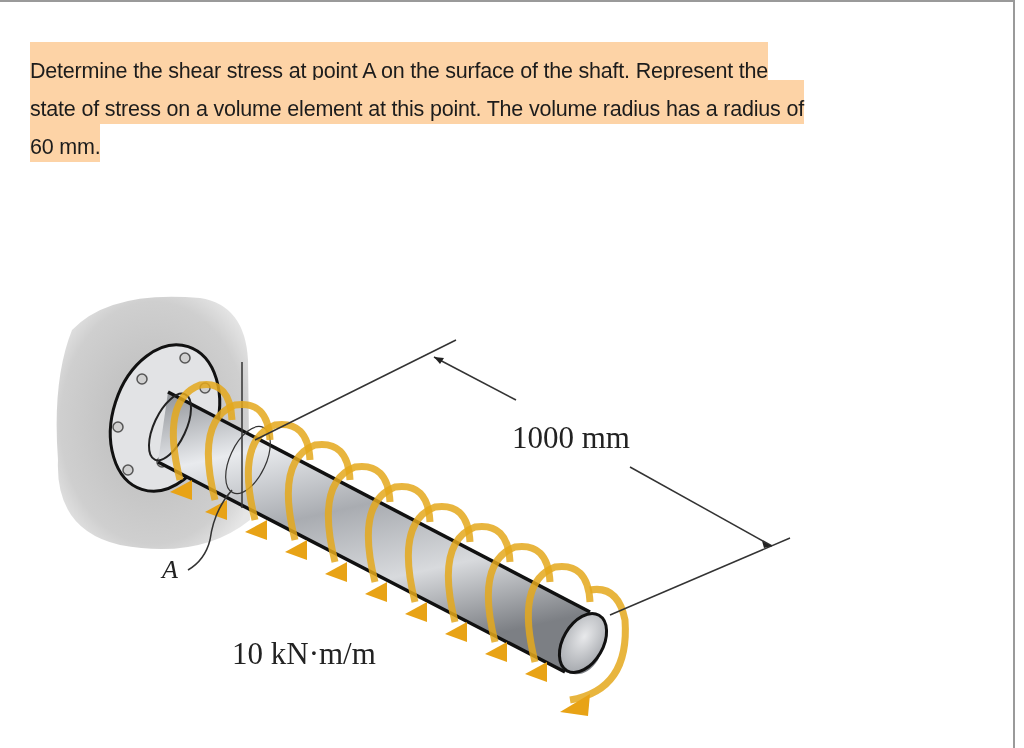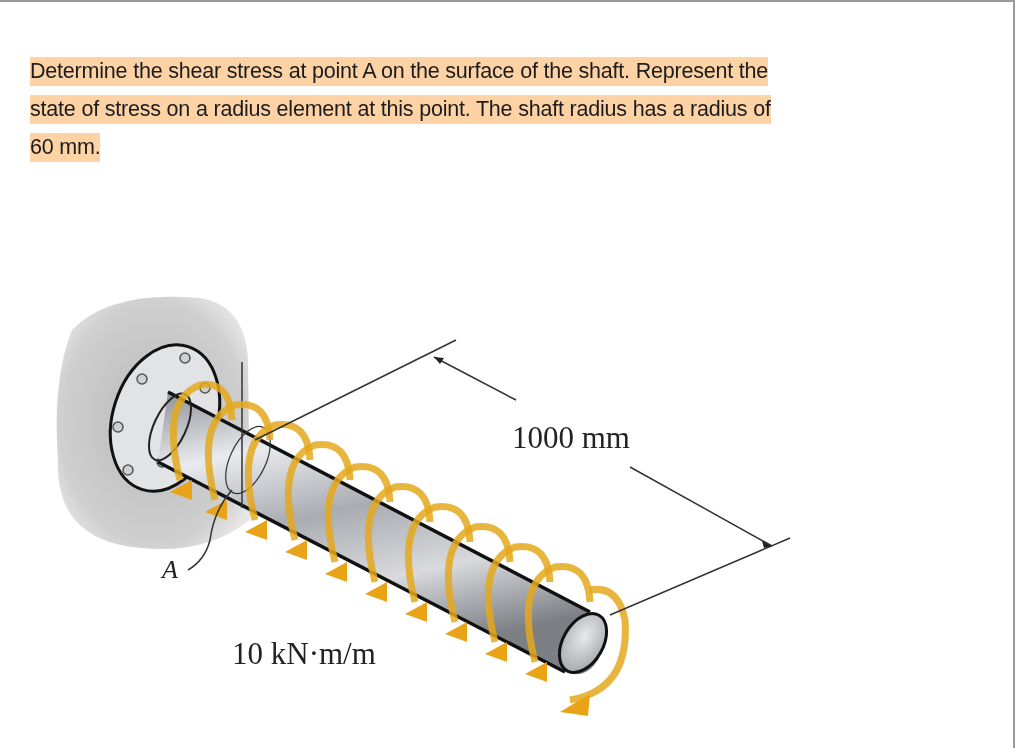--- a/index.html
+++ b/index.html
@@ -11,35 +11,35 @@
     position: absolute; left: 0; top: 0; width: 1015px; height: 2px; background: #9a9a9a;
   }
   .frame-right {
     position: absolute; left: 1013px; top: 0; width: 2px; height: 748px; background: #9a9a9a;
   }
   .problem {
     position: absolute; left: 30px; top: 52px; width: 950px;
     font-size: 21.5px; line-height: 38px; color: #1c1c1c; letter-spacing: -0.2px;
   }
   .problem .hl {
-    background: #fdd3a6; padding: 2px 0 3px 0;
+    background: #fdd3a6; padding: 17px 0 3px 0;
     -webkit-box-decoration-break: clone; box-decoration-break: clone;
   }
   .diagram { position: absolute; left: 0; top: 0; width: 1024px; height: 748px; }
   .lbl-serif { font-family: "Liberation Serif", "DejaVu Serif", serif; fill: #222; }
 </style>
 </head>
 <body>
 
 <div class="frame-top"></div>
 <div class="frame-right"></div>
 
 <div class="problem">
   <span class="hl">Determine the shear stress at point A on the surface of the shaft. Represent the</span><br>
-  <span class="hl">state of stress on a radius element at this point. The shaft radius has a radius of</span><br>
+  <span class="hl">state of stress on a volume element at this point. The volume radius has a radius of</span><br>
   <span class="hl">60 mm.</span>
 </div>
 
 <svg class="diagram" viewBox="0 0 1024 748" xmlns="http://www.w3.org/2000/svg">
   <defs>
     <linearGradient id="shaftGrad" x1="0" y1="0" x2="0.35" y2="1">
       <stop offset="0" stop-color="#8d9095"></stop>
       <stop offset="0.25" stop-color="#e9ebee"></stop>
       <stop offset="0.5" stop-color="#a9acb1"></stop>
       <stop offset="0.75" stop-color="#d8dadd"></stop>

